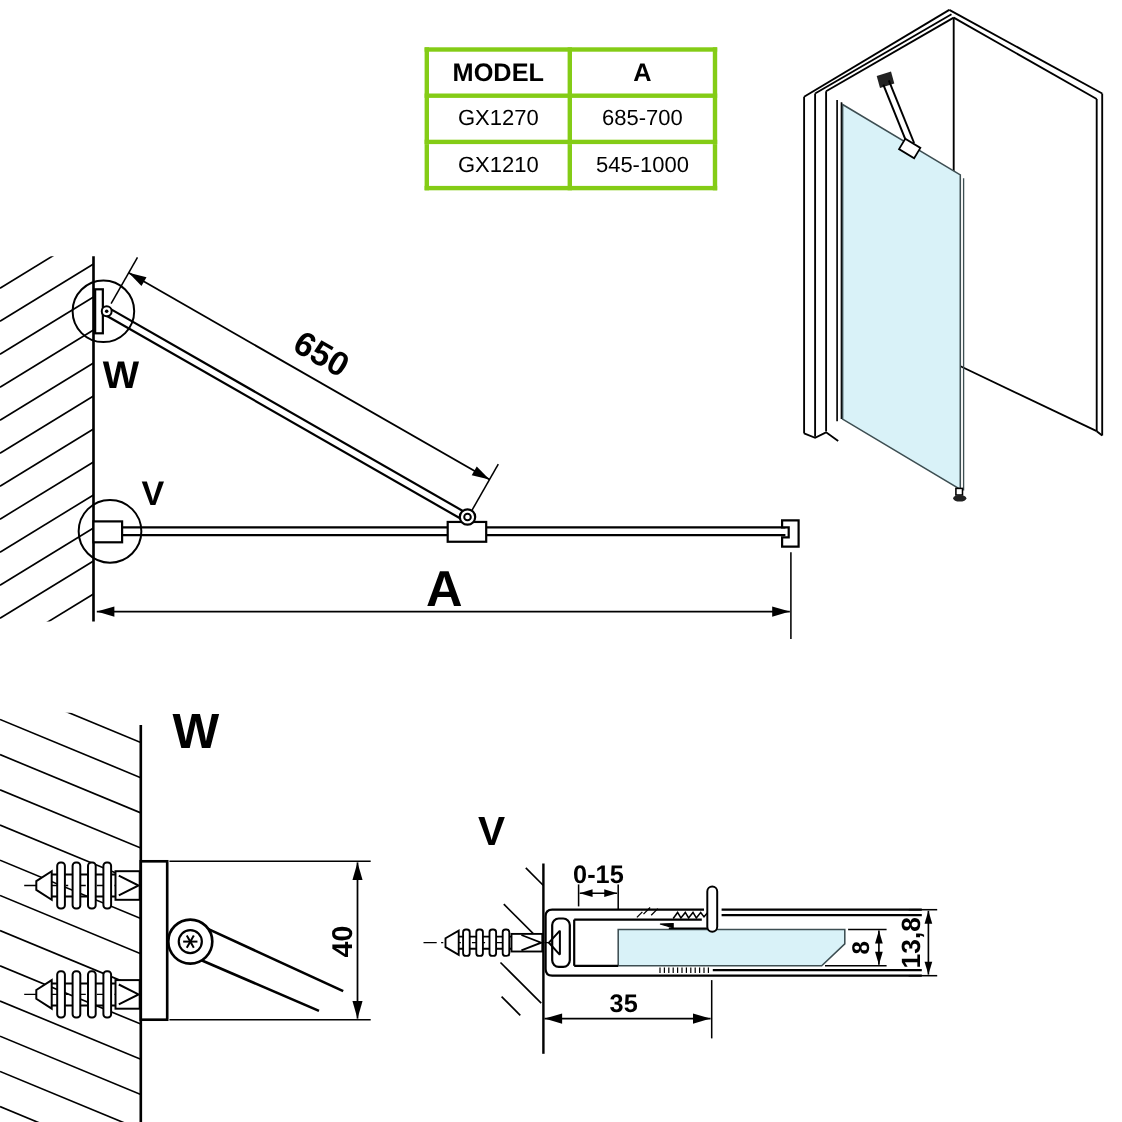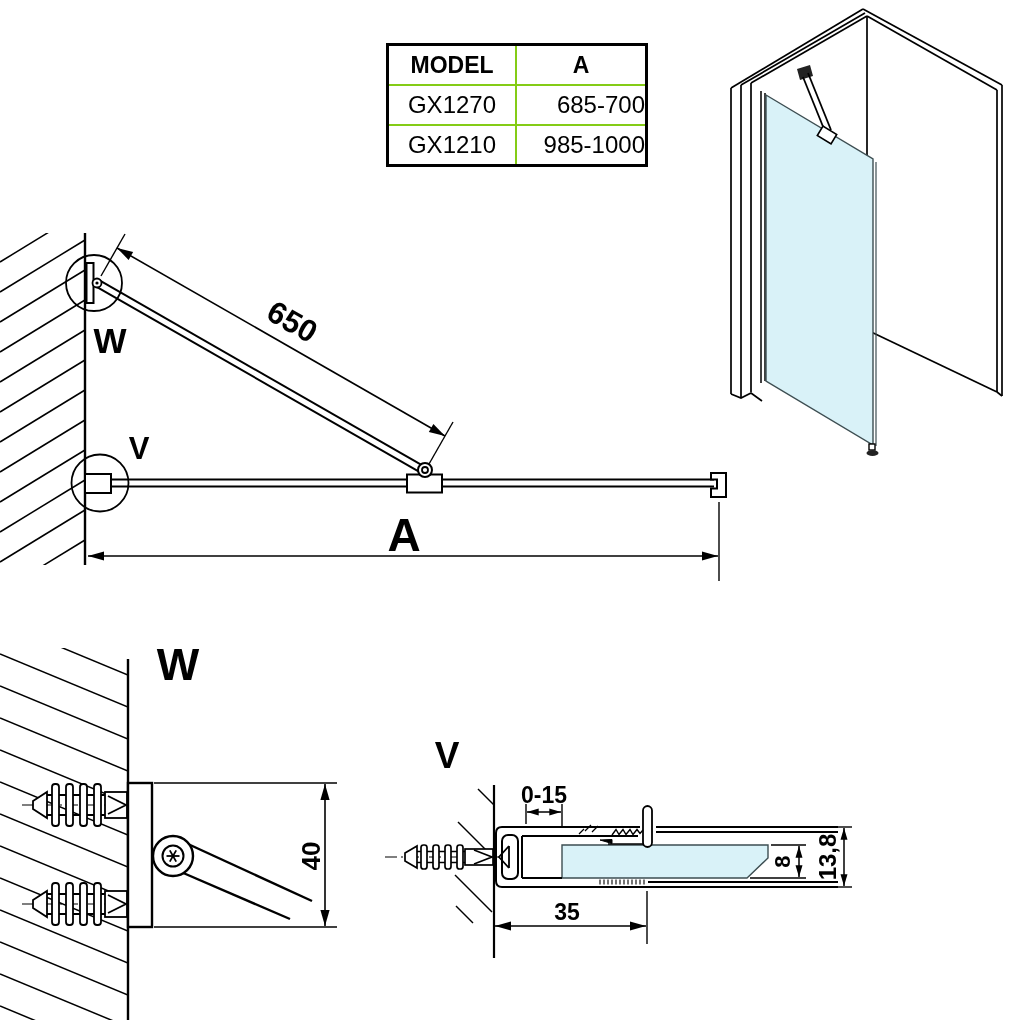--- a/index.html
+++ b/index.html
@@ -2,45 +2,45 @@
 <html><head>
 <meta charset="utf-8">
 <style>
   html,body{margin:0;padding:0;background:#fff;}
   body{width:1020px;height:1020px;position:relative;font-family:"Liberation Sans",sans-serif;}
   svg text{font-family:"Liberation Sans",sans-serif;fill:#000;}
   .lbl{font-weight:bold;}
   .drawing{position:absolute;left:0;top:0;}
   .model-table{position:absolute;left:386px;top:43px;}
   .model-table table{border-collapse:collapse;border:3px solid #000;table-layout:fixed;}
-  .model-table th,.model-table td{border:2px solid #84cc16;text-align:center;vertical-align:middle;
+  .model-table th,.model-table td{border:4px solid #84cc16;text-align:center;vertical-align:middle;
      height:38px;padding:0;color:#000;}
   .model-table th{width:126px;font-size:23px;font-weight:bold;}
-  .model-table td{font-size:24px;font-weight:normal;}
-  .model-table td.cA{width:128px;text-align:right;}
+  .model-table td{font-size:20px;font-weight:normal;}
+  .model-table td.cA{width:128px;}
 </style>
 </head>
 <body>
 
 <div class="model-table">
   <table>
     <thead>
       <tr>
         <th>MODEL</th>
         <th>A</th>
       </tr>
     </thead>
     <tbody>
       <tr>
         <td>GX1270</td>
         <td class="cA">685-700</td>
       </tr>
       <tr>
         <td>GX1210</td>
-        <td class="cA">985-1000</td>
+        <td class="cA">545-1000</td>
       </tr>
     </tbody>
   </table>
 </div>
 
 <svg class="drawing" width="1020" height="1020" viewBox="0 0 1020 1020">
   <defs>
     <marker id="arr" markerUnits="userSpaceOnUse" markerWidth="18" markerHeight="12" refX="17" refY="6" orient="auto-start-reverse">
       <path d="M17,6 L1,1.4 L1,10.6 Z" fill="#000"></path>
     </marker>

